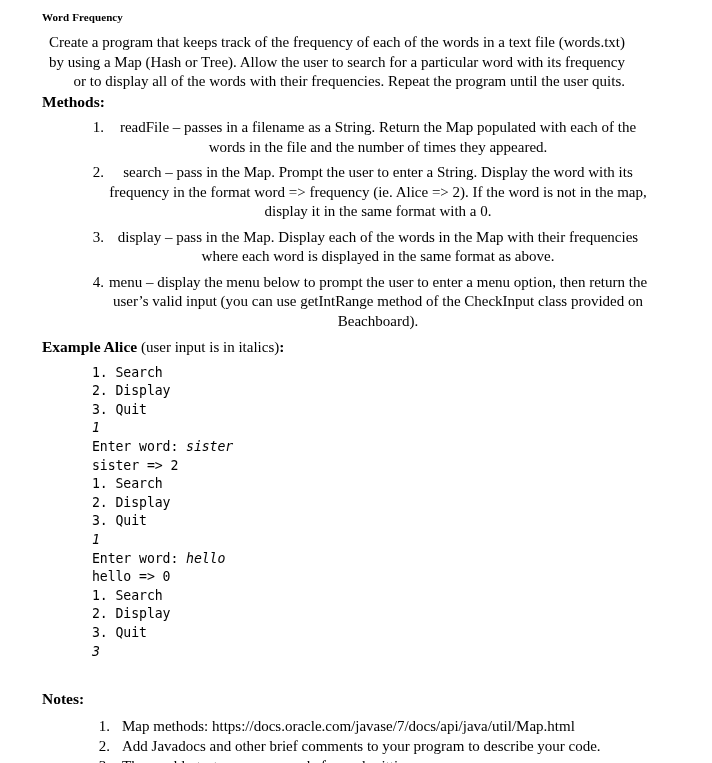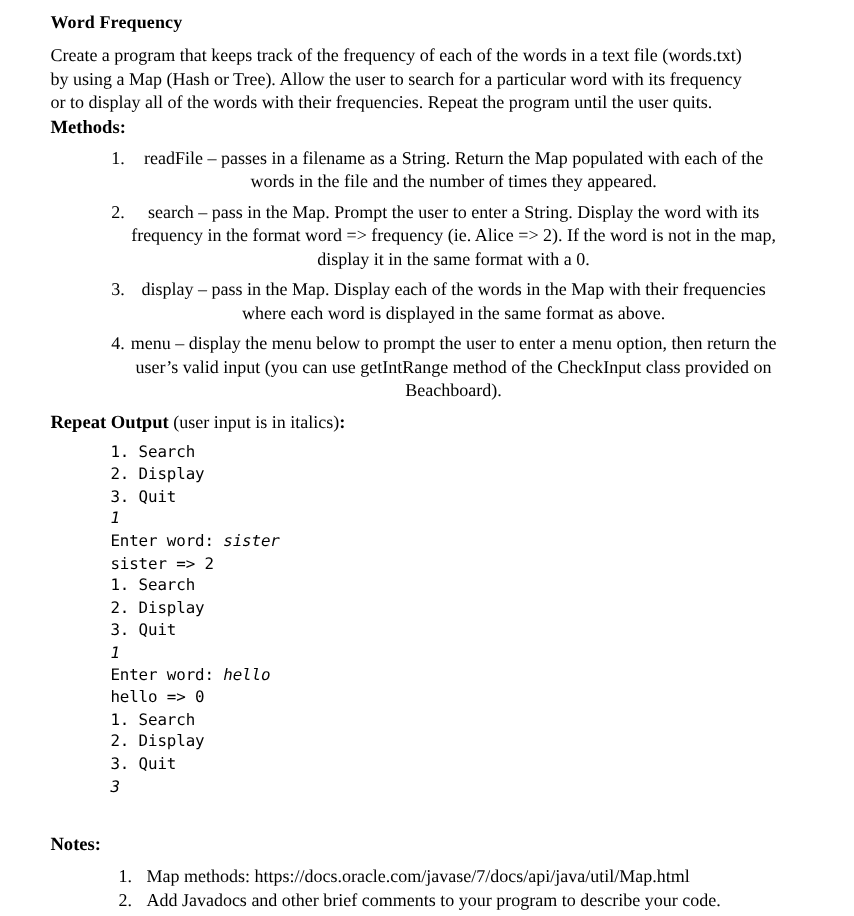--- a/index.html
+++ b/index.html
@@ -18,21 +18,21 @@
     position: relative;
     width: 712px;
     height: 763px;
     overflow: hidden;
     box-sizing: border-box;
     padding: 6px 0 0 0;
   }
 
   
   .doc-title {
-    font-size: 15px;
+    font-size: 11px;
     font-weight: bold;
     margin: 0 0 0 42px;
     padding-top: 4px;
     line-height: 1.28;
     letter-spacing: 0.1px;
   }
   .section-head {
     font-size: 15.5px;
     font-weight: bold;
     margin: 0 0 0 42px;
@@ -45,21 +45,21 @@
   .section-head .tail-colon {
     font-weight: bold;
   }
 
   
   .intro {
     font-size: 15px;
     line-height: 1.30;
     margin: 9px 0 0 42px;
     width: 583px;
-    text-align: left;
+    text-align: right;
   }
 
   
   ol.methods {
     margin: 7px 0 0 0;
     padding: 0 0 0 88px;
     list-style: none;
     counter-reset: m;
     width: 560px;
     text-align: center;
@@ -133,21 +133,21 @@
 
   <h2 class="section-head">Methods:</h2>
 
   <ol class="methods">
     <li>readFile – passes in a filename as a String.  Return the Map populated with each of the words in the file and the number of times they appeared.</li>
     <li>search – pass in the Map.  Prompt the user to enter a String.  Display the word with its frequency in the format word =&gt; frequency (ie. Alice =&gt; 2).  If the word is not in the map, display it in the same format with a 0.</li>
     <li>display – pass in the Map.  Display each of the words in the Map with their frequencies where each word is displayed in the same format as above.</li>
     <li>menu – display the menu below to prompt the user to enter a menu option, then return the user’s valid input (you can use getIntRange method of the CheckInput class provided on Beachboard).</li>
   </ol>
 
-  <h2 class="section-head"><span>Repeat Output</span><span class="normal"> (user input is in italics)</span><span class="tail-colon">:</span></h2>
+  <h2 class="section-head"><span>Example Alice</span><span class="normal"> (user input is in italics)</span><span class="tail-colon">:</span></h2>
 
   <div class="console"><div class="line"><span>1. Search</span></div><div class="line"><span>2. Display</span></div><div class="line"><span>3. Quit</span></div><div class="line"><span class="in">1</span></div><div class="line"><span>Enter word: </span><span class="in">sister</span></div><div class="line"><span>sister =&gt; 2</span></div><div class="line"><span>1. Search</span></div><div class="line"><span>2. Display</span></div><div class="line"><span>3. Quit</span></div><div class="line"><span class="in">1</span></div><div class="line"><span>Enter word: </span><span class="in">hello</span></div><div class="line"><span>hello =&gt; 0</span></div><div class="line"><span>1. Search</span></div><div class="line"><span>2. Display</span></div><div class="line"><span>3. Quit</span></div><div class="line"><span class="in">3</span></div></div>
 
   <div class="spacer-notes"></div>
 
   <h2 class="section-head">Notes:</h2>
 
   <ol class="notes">
     <li>Map methods: https://docs.oracle.com/javase/7/docs/api/java/util/Map.html</li>
     <li>Add Javadocs and other brief comments to your program to describe your code.</li>

